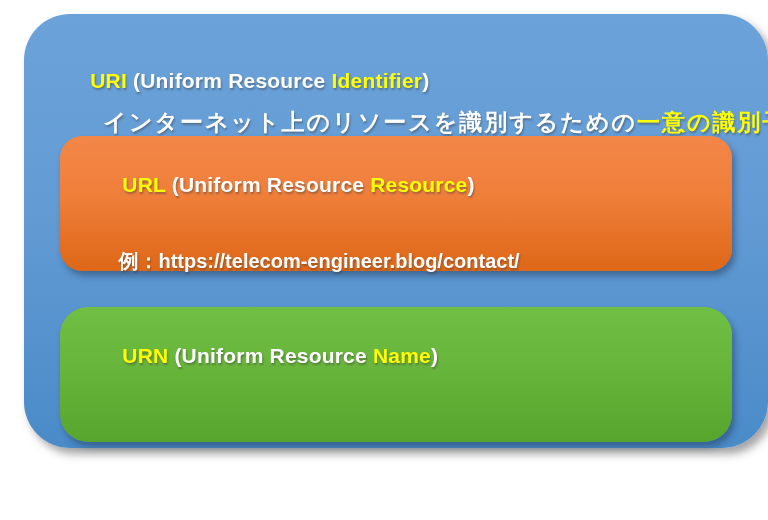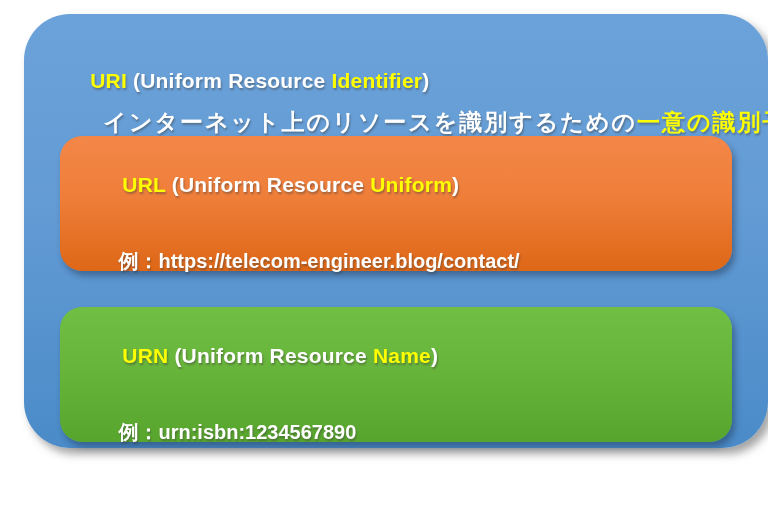--- a/index.html
+++ b/index.html
@@ -37,20 +37,21 @@
     background: linear-gradient(to bottom, #F38748 0%, #EF7E39 45%, #DE6717 100%);
     box-shadow: 3px 5px 6px rgba(30, 50, 80, 0.45);
   }
   .urn-panel {
     left: 36px;
     top: 293px;
     width: 672px;
     height: 135px;
     background: linear-gradient(to bottom, #71BE45 0%, #68B53B 45%, #58A52E 100%);
     box-shadow: 3px 5px 6px rgba(30, 50, 80, 0.45);
+    border-radius: 28px;
   }
   .title-line {
     position: absolute;
     font-size: 21px;
     font-weight: bold;
     color: #ffffff;
     white-space: pre;
     text-shadow: 1px 2px 2px rgba(60, 60, 60, 0.45);
     letter-spacing: 0.2px;
   }
@@ -94,30 +95,27 @@
     <div class="title-line uri-title">
       <span class="hl">URI</span><span class="w"> (Uniform Resource </span><span class="hl">Identifier</span><span class="w">)</span>
     </div>
 
     <div class="desc-line uri-desc">
       <span class="w">インターネット上のリソースを識別するための</span><span class="hl">一意の識別子</span>
     </div>
 
     <div class="panel url-panel">
       <div class="title-line box-title">
-        <span class="hl">URL</span><span class="w"> (Uniform Resource </span><span class="hl">Uniform</span><span class="w">)</span>
+        <span class="hl">URL</span><span class="w"> (Uniform Resource </span><span class="hl">Resource</span><span class="w">)</span>
       </div>
       <div class="example-line box-example">
         <span class="w">例：</span><span class="w">https://telecom-engineer.blog/contact/</span>
       </div>
     </div>
 
     <div class="panel urn-panel">
       <div class="title-line box-title">
         <span class="hl">URN</span><span class="w"> (Uniform Resource </span><span class="hl">Name</span><span class="w">)</span>
       </div>
-      <div class="example-line box-example">
-        <span class="w">例：</span><span class="w">urn:isbn:1234567890</span>
-      </div>
     </div>
 
   </div>
 </div>
 
 </body></html>

